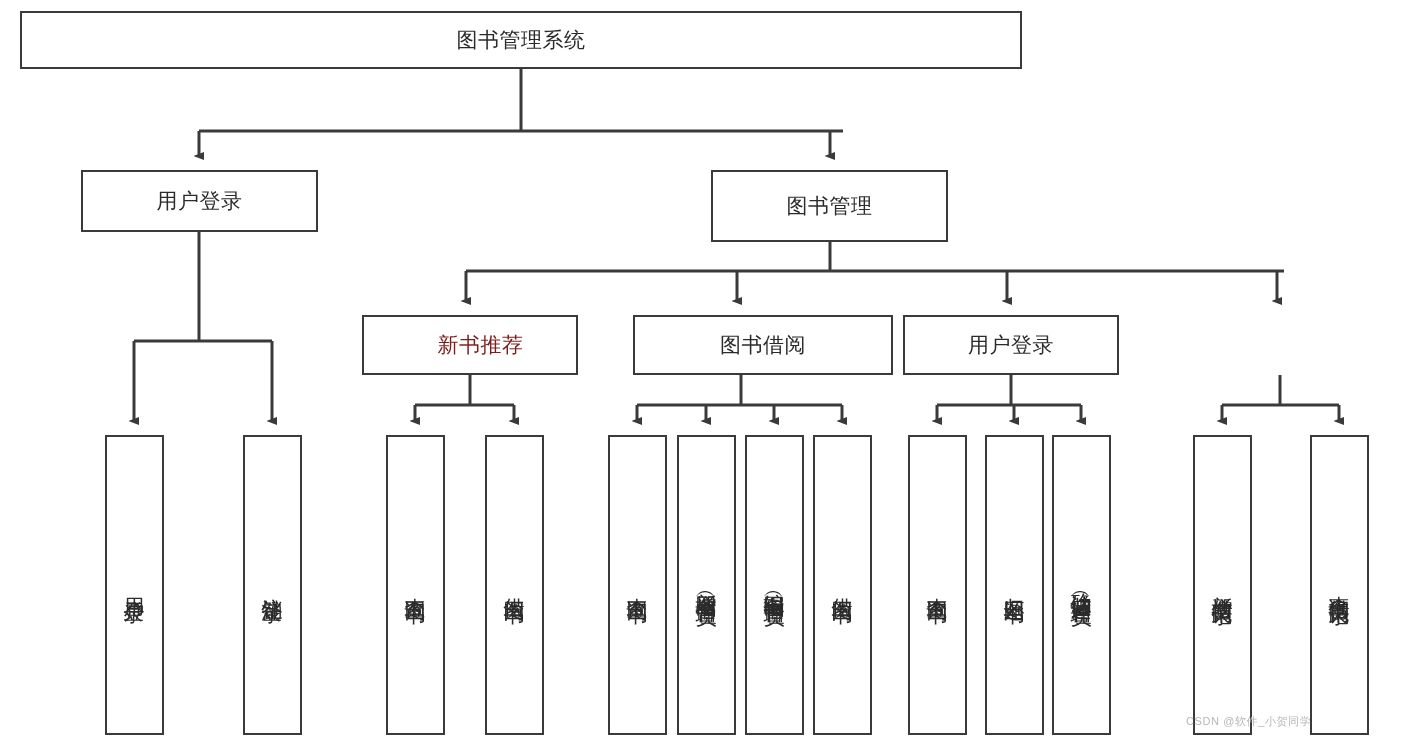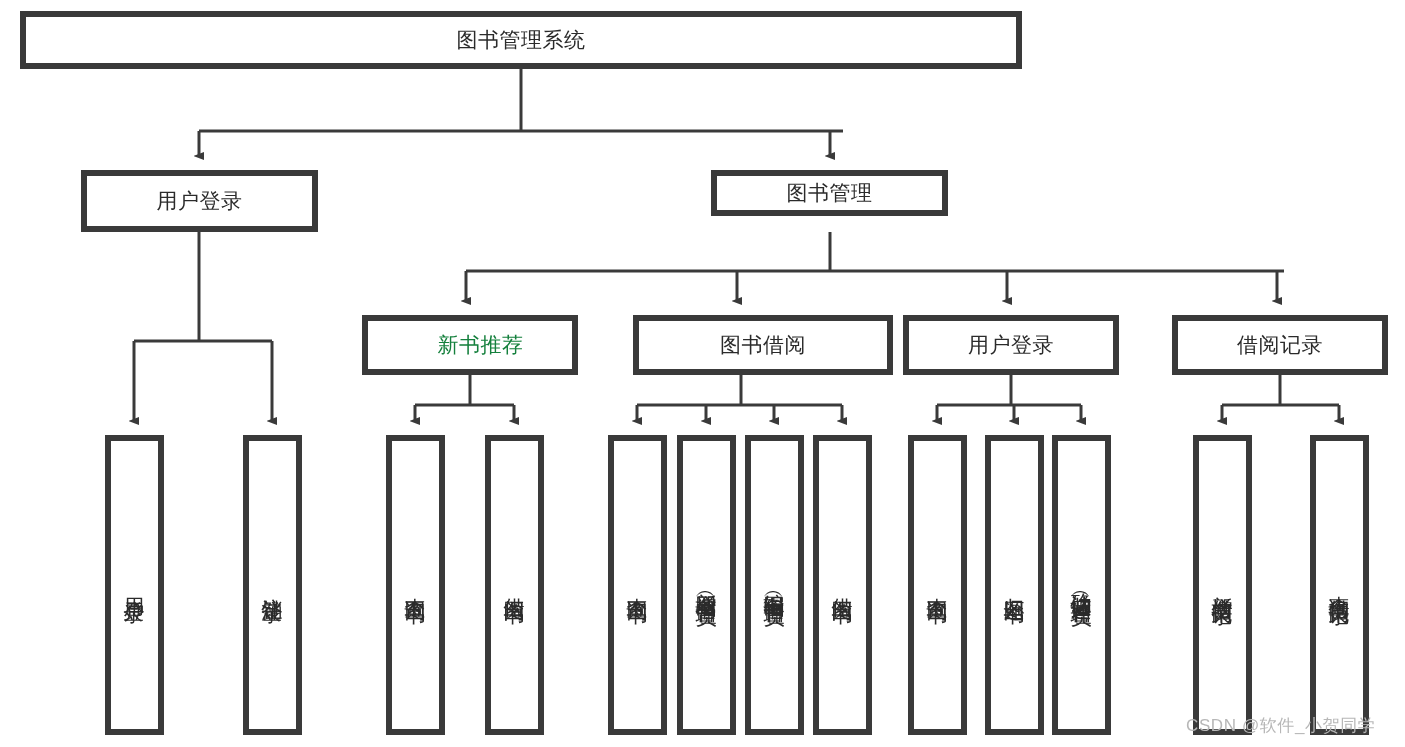--- a/index.html
+++ b/index.html
@@ -22,21 +22,21 @@
     position: absolute;
     left: 0;
     top: 0;
     width: 1405px;
     height: 747px;
     pointer-events: none;
   }
   .node {
     position: absolute;
     box-sizing: border-box;
-    border: 6px solid #f9a8d4;
+    border: 2px solid #f9a8d4;
     background: #ffffff;
     display: flex;
     align-items: center;
     justify-content: center;
     color: #2b2b2b;
   }
   .node .label {
     display: block;
     text-align: center;
     line-height: 1.12;
@@ -56,21 +56,21 @@
     font-size: 21px;
     letter-spacing: 2px;
     line-height: 1;
     white-space: pre;
     max-height: 278px;
   }
   #watermark {
     position: absolute;
     left: 1186px;
     top: 714px;
-    font-size: 17px;
+    font-size: 11px;
     color: #b7b7b7;
     letter-spacing: 0.6px;
     white-space: nowrap;
     font-family: "Liberation Sans", "DejaVu Sans", sans-serif;
   }
 </style>
 </head>
 <body>
 
 <div id="canvas" style="background: rgb(255, 255, 255);">
@@ -125,35 +125,32 @@
     </g>
   </svg>
 
   <div class="node horizontal" style="left: 20px; top: 11px; width: 1002px; height: 58px; border-color: rgb(58, 58, 58); background: rgb(255, 255, 255); color: rgb(43, 43, 43);">
     <span class="label">图书管理系统</span>
   </div>
 
   <div class="node horizontal" style="left: 81px; top: 170px; width: 237px; height: 62px; border-color: rgb(58, 58, 58); background: rgb(255, 255, 255); color: rgb(43, 43, 43);">
     <span class="label">用户登录</span>
   </div>
-  <div class="node horizontal" style="left: 711px; top: 170px; width: 237px; height: 46px; border-color: rgb(58, 58, 58); background: rgb(255, 255, 255); color: rgb(43, 43, 43);">
+  <div class="node horizontal" style="left: 711px; top: 170px; width: 237px; height: 72px; border-color: rgb(58, 58, 58); background: rgb(255, 255, 255); color: rgb(43, 43, 43);">
     <span class="label">图书管理</span>
   </div>
 
-  <div class="node horizontal" style="left: 362px; top: 315px; width: 216px; height: 60px; border-color: rgb(58, 58, 58); background: rgb(255, 255, 255); color: #15803d; padding-left: 21px;">
+  <div class="node horizontal" style="left: 362px; top: 315px; width: 216px; height: 60px; border-color: rgb(58, 58, 58); background: rgb(255, 255, 255); color: #7f1d1d; padding-left: 21px;">
     <span class="label">新书推荐</span>
   </div>
   <div class="node horizontal" style="left: 633px; top: 315px; width: 260px; height: 60px; border-color: rgb(58, 58, 58); background: rgb(255, 255, 255); color: rgb(43, 43, 43);">
     <span class="label">图书借阅</span>
   </div>
   <div class="node horizontal" style="left: 903px; top: 315px; width: 216px; height: 60px; border-color: rgb(58, 58, 58); background: rgb(255, 255, 255); color: rgb(43, 43, 43);">
     <span class="label">用户登录</span>
-  </div>
-  <div class="node horizontal" style="left: 1172px; top: 315px; width: 216px; height: 60px; border-color: rgb(58, 58, 58); background: rgb(255, 255, 255); color: rgb(43, 43, 43);">
-    <span class="label">借阅记录</span>
   </div>
 
   <div class="node vertical" style="left: 105px; top: 435px; width: 59px; height: 300px; border-color: rgb(58, 58, 58); background: rgb(255, 255, 255); color: rgb(43, 43, 43);">
     <span class="label">用户登录</span>
   </div>
   <div class="node vertical" style="left: 243px; top: 435px; width: 59px; height: 300px; border-color: rgb(58, 58, 58); background: rgb(255, 255, 255); color: rgb(43, 43, 43);">
     <span class="label">注销登录</span>
   </div>
   <div class="node vertical" style="left: 386px; top: 435px; width: 59px; height: 300px; border-color: rgb(58, 58, 58); background: rgb(255, 255, 255); color: rgb(43, 43, 43);">
     <span class="label">查询图书</span>

